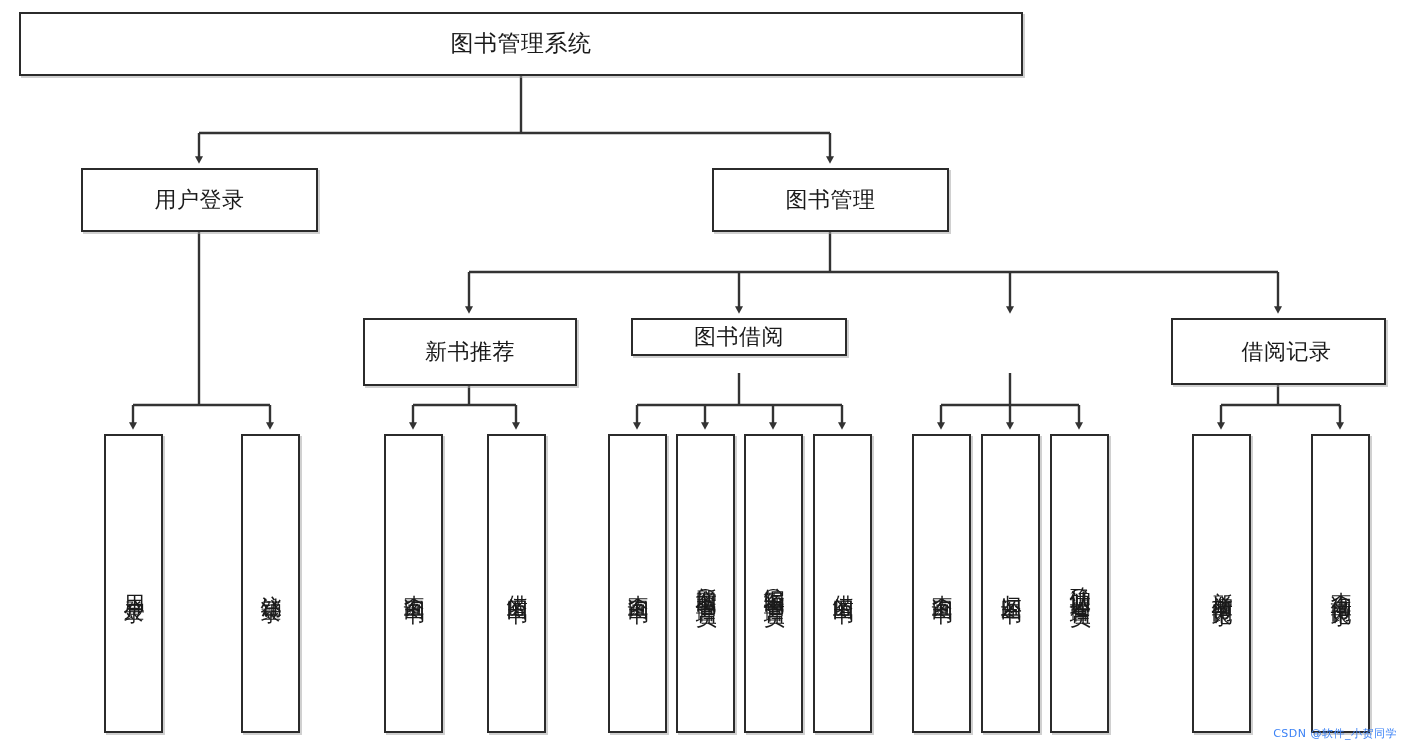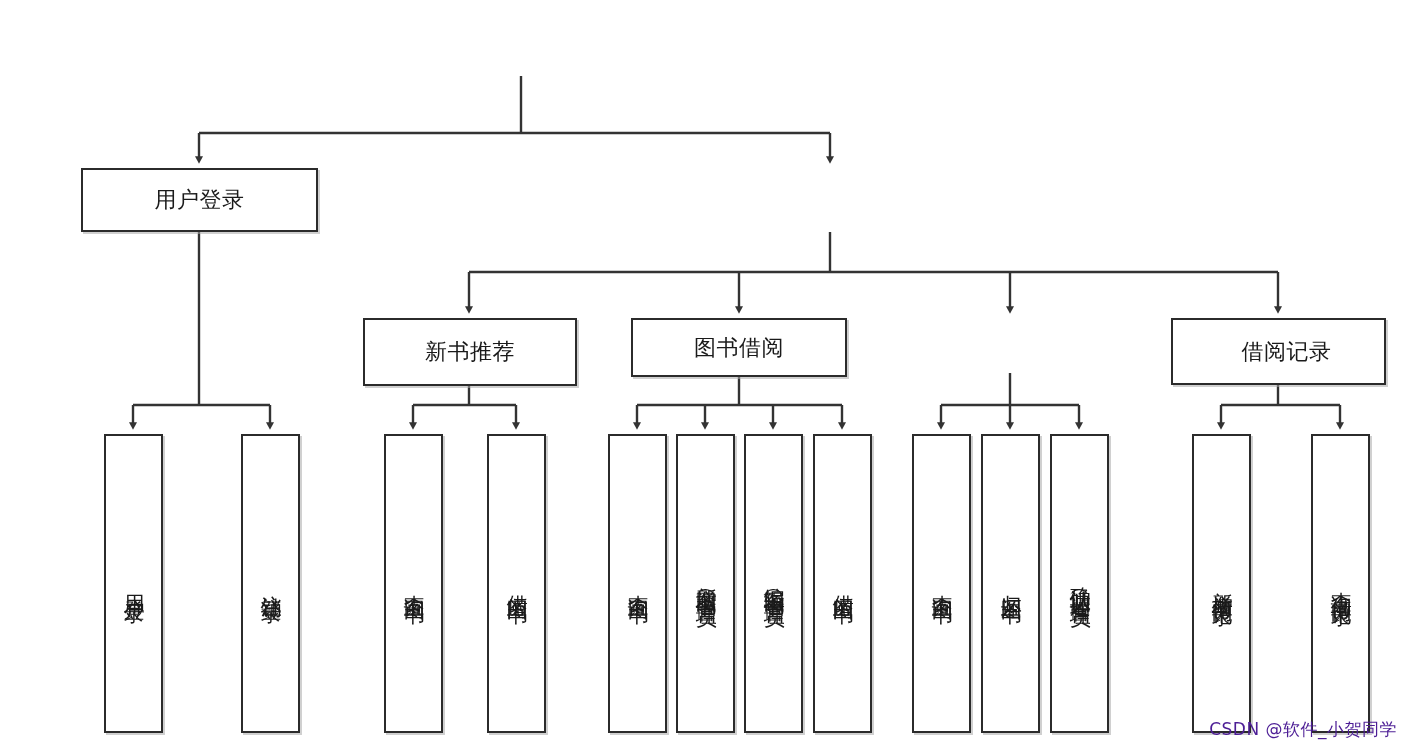--- a/index.html
+++ b/index.html
@@ -62,22 +62,22 @@
     font-size: 21px;
     line-height: 1.12;
     letter-spacing: 3px;
     white-space: nowrap;
     text-align: center;
   }
   .watermark {
     position: absolute;
     right: 8px;
     bottom: 6px;
-    font-size: 17px;
-    color: #4c1d95;
+    font-size: 11px;
+    color: #3b82f6;
     letter-spacing: 0.5px;
     white-space: nowrap;
     user-select: none;
   }
 </style>
 </head>
 <body>
 
 <div id="diagram-root">
 
@@ -124,29 +124,35 @@
       <path d="M1010,405 L1010,426" marker-end="url(#arrow)"></path>
       <path d="M1079,405 L1079,426" marker-end="url(#arrow)"></path>
 
       <path d="M1278,373 L1278,405"></path>
       <path d="M1221,405 L1340,405"></path>
       <path d="M1221,405 L1221,426" marker-end="url(#arrow)"></path>
       <path d="M1340,405 L1340,426" marker-end="url(#arrow)"></path>
     </g>
   </svg>
 
+  <div class="node horiz root" style="left:19px; top:12px; width:1004px; height:64px;">
+    <span class="label">图书管理系统</span>
+  </div>
 
   <div class="node horiz" style="left:81px; top:168px; width:237px; height:64px;">
     <span class="label">用户登录</span>
   </div>
+  <div class="node horiz" style="left:712px; top:168px; width:237px; height:64px;">
+    <span class="label">图书管理</span>
+  </div>
 
   <div class="node horiz" style="left:363px; top:318px; width:214px; height:68px;">
     <span class="label">新书推荐</span>
   </div>
-  <div class="node horiz" style="left:631px; top:318px; width:216px; height:59px;">
+  <div class="node horiz" style="left:631px; top:318px; width:216px; height:38px;">
     <span class="label">图书借阅</span>
   </div>
   <div class="node horiz" style="left:1171px; top:318px; width:215px; height:67px;padding-left:16px;">
     <span class="label">借阅记录</span>
   </div>
 
   <div class="node vert" style="left:104px; top:434px; width:59px; height:299px;">
     <span class="label">用户登录</span>
   </div>
   <div class="node vert" style="left:241px; top:434px; width:59px; height:299px;">

